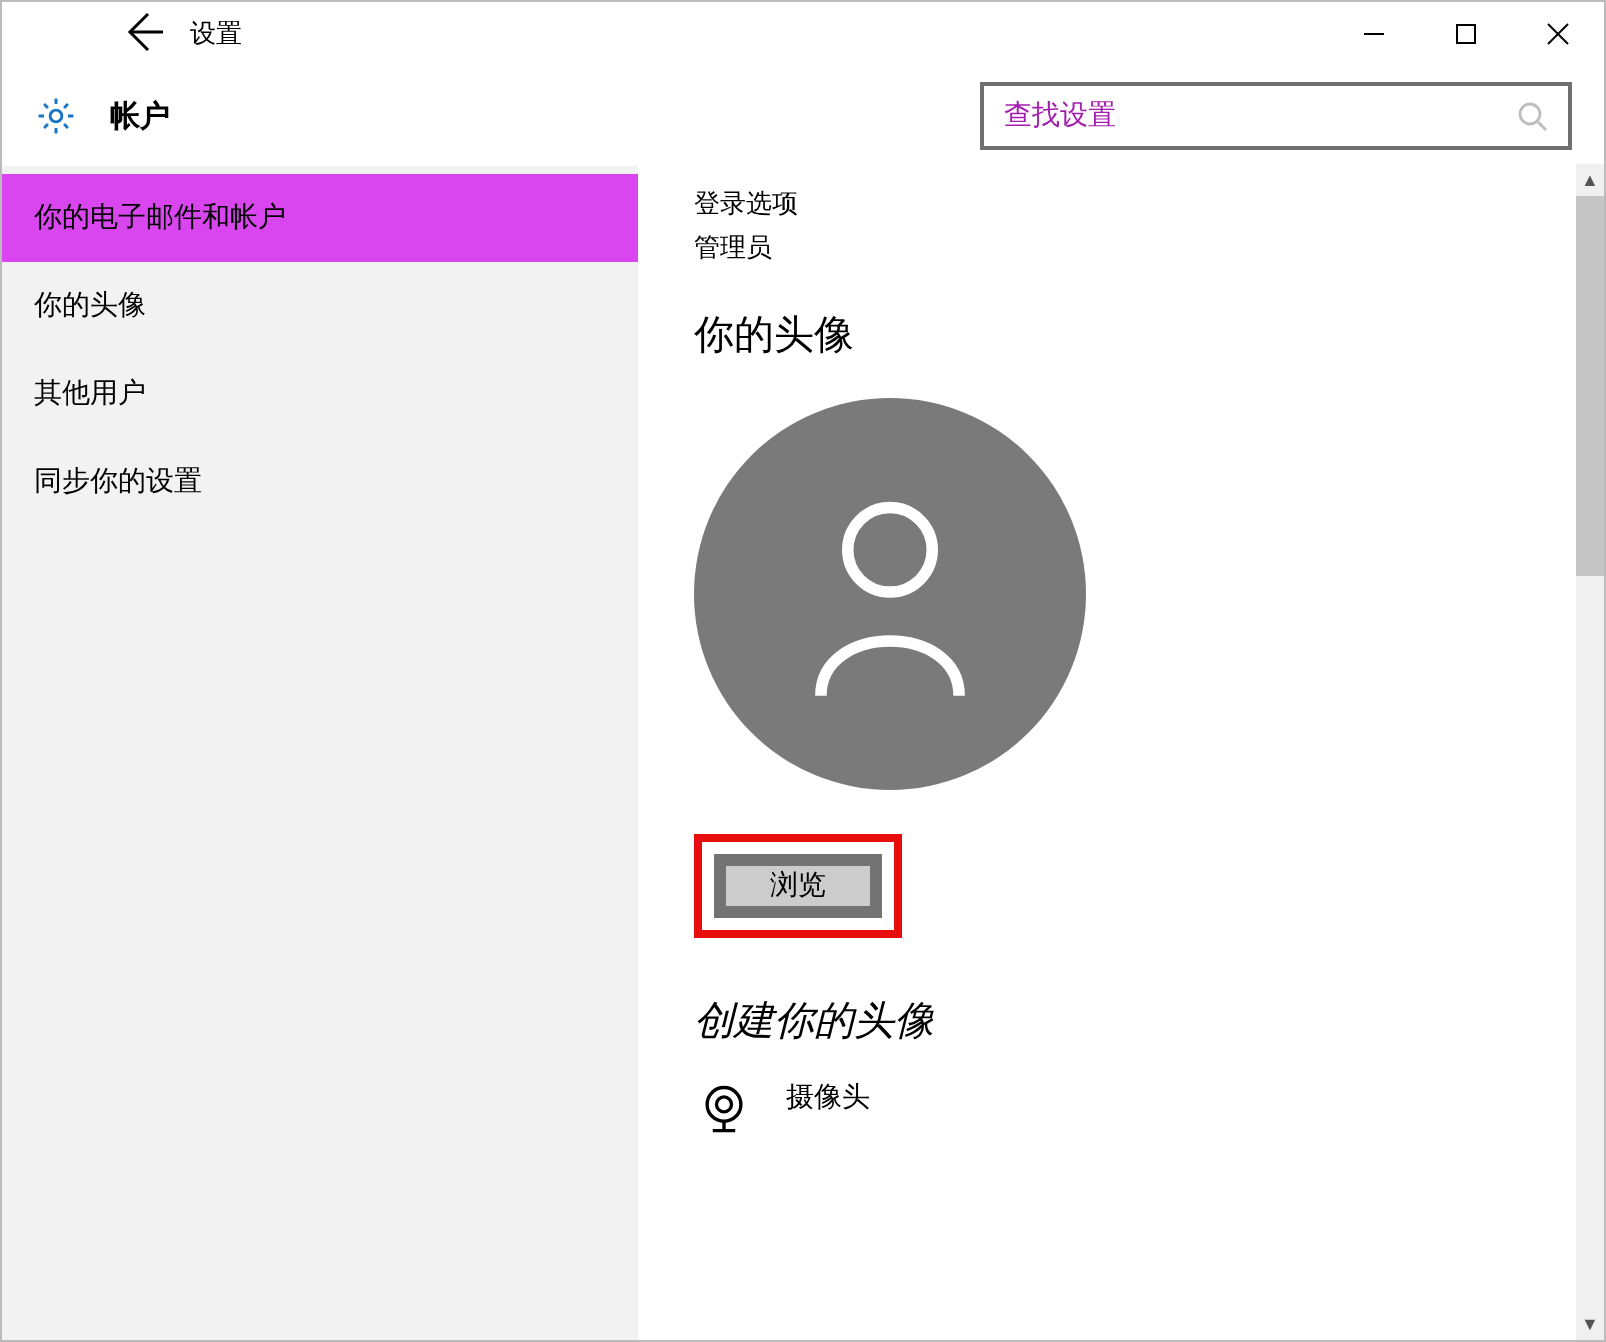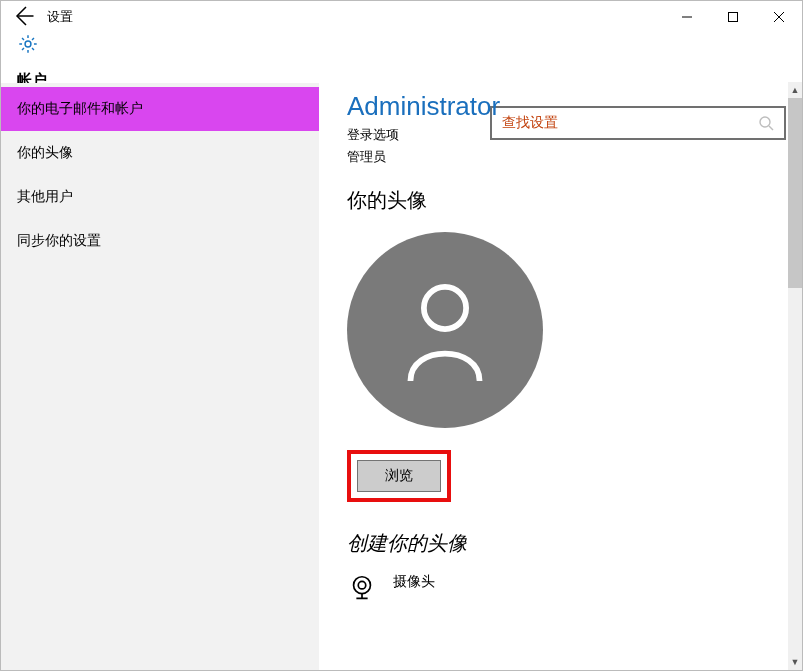--- a/index.html
+++ b/index.html
@@ -13,47 +13,46 @@
     overflow: hidden;
     position: relative;
   }
   .window { width: 100%; height: 100%; display: flex; flex-direction: column; border: 1px solid #bbb; }
   .titlebar {
     height: 32px;
     display: flex;
     align-items: center;
     background: #fff;
   }
-  .titlebar-left { display: flex; align-items: center; gap: 12px; padding-left: 10px; }
+  .titlebar-left { display: flex; align-items: center; gap: 12px; padding-left: 10px; margin-left: 48px; }
   .back-arrow { width: 24px; text-align: center; font-size: 18px; line-height: 1; cursor: default; }
   .title-text { font-size: 13px; }
   .titlebar-spacer { flex: 1; }
   .win-controls { display: flex; }
   .win-btn { width: 46px; height: 32px; display: flex; align-items: center; justify-content: center; }
   .win-btn svg { width: 12px; height: 12px; }
 
   .header-row {
     height: 50px;
     display: flex;
-    align-items: flex-start;
+    align-items: center;
     padding: 0 16px;
     gap: 16px;
-    flex-direction: column;
   }
   .gear { width: 22px; height: 22px; color: #0a66b3; display:flex; align-items:center; justify-content:center;}
   .section-title { font-size: 15px; font-weight: 600; }
   .search-wrap { margin-left: auto; width: 296px; }
   .search-box {
     width: 100%; height: 34px;
     border: 2px solid #707070;
     display: flex; align-items: center;
     padding: 0 10px;
     color: #666;
   }
-  .search-box span.ph { flex: 1; font-size: 14px; color: #c2410c; }
+  .search-box span.ph { flex: 1; font-size: 14px; color: #a21caf; }
   .search-icon { width: 16px; height: 16px; opacity: .55; }
 
   .body-row { flex: 1; display: flex; min-height: 0; }
   .sidebar {
     width: 318px;
     background: #f2f2f2;
     padding-top: 4px;
   }
   .sidebar-item {
     height: 44px;
@@ -81,21 +80,21 @@
   }
   .avatar-circle svg { width: 96px; height: 110px; }
   .browse-wrap {
     display: inline-block;
     border: 4px solid #e80e0e;
     padding: 6px;
   }
   .browse-btn {
     width: 84px; height: 32px;
     background: #ccc;
-    border: 1px solid #737373;
+    border: 6px solid #737373;
     display: flex; align-items: center; justify-content: center;
     font-size: 14px;
   }
   .create-row { display: flex; gap: 16px; margin-top: 16px; }
   .cam-icon { width: 30px; height: 30px; }
   .right-scroll {
     position: absolute; right: 1px; top: 82px; bottom: 1px; width: 14px;
     background: #f0f0f0;
     display:flex; flex-direction:column; align-items:center;
   }
@@ -167,21 +166,20 @@
       </div>
       <div class="sidebar-item">
         <span>其他用户</span>
       </div>
       <div class="sidebar-item">
         <span>同步你的设置</span>
       </div>
     </div>
 
     <div class="content">
-      <div class="acct-name">Administrator</div>
       <div class="acct-sub">登录选项</div>
       <div class="acct-sub">管理员</div>
 
       <div class="h2">你的头像</div>
       <div class="avatar-circle">
         <svg viewBox="0 0 100 110">
           <circle cx="50" cy="32" r="22" fill="none" stroke="#fff" stroke-width="6"></circle>
           <path d="M14 108 C14 70 86 70 86 108" fill="none" stroke="#fff" stroke-width="6"></path>
         </svg>
       </div>

